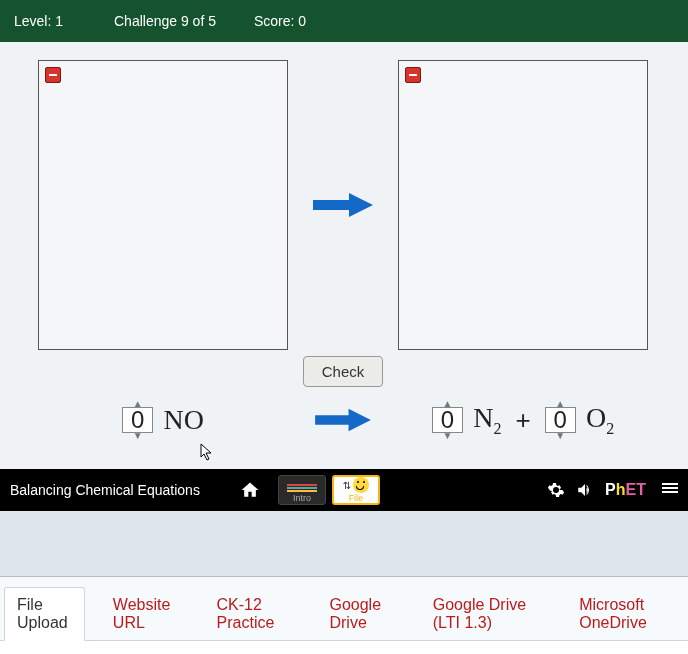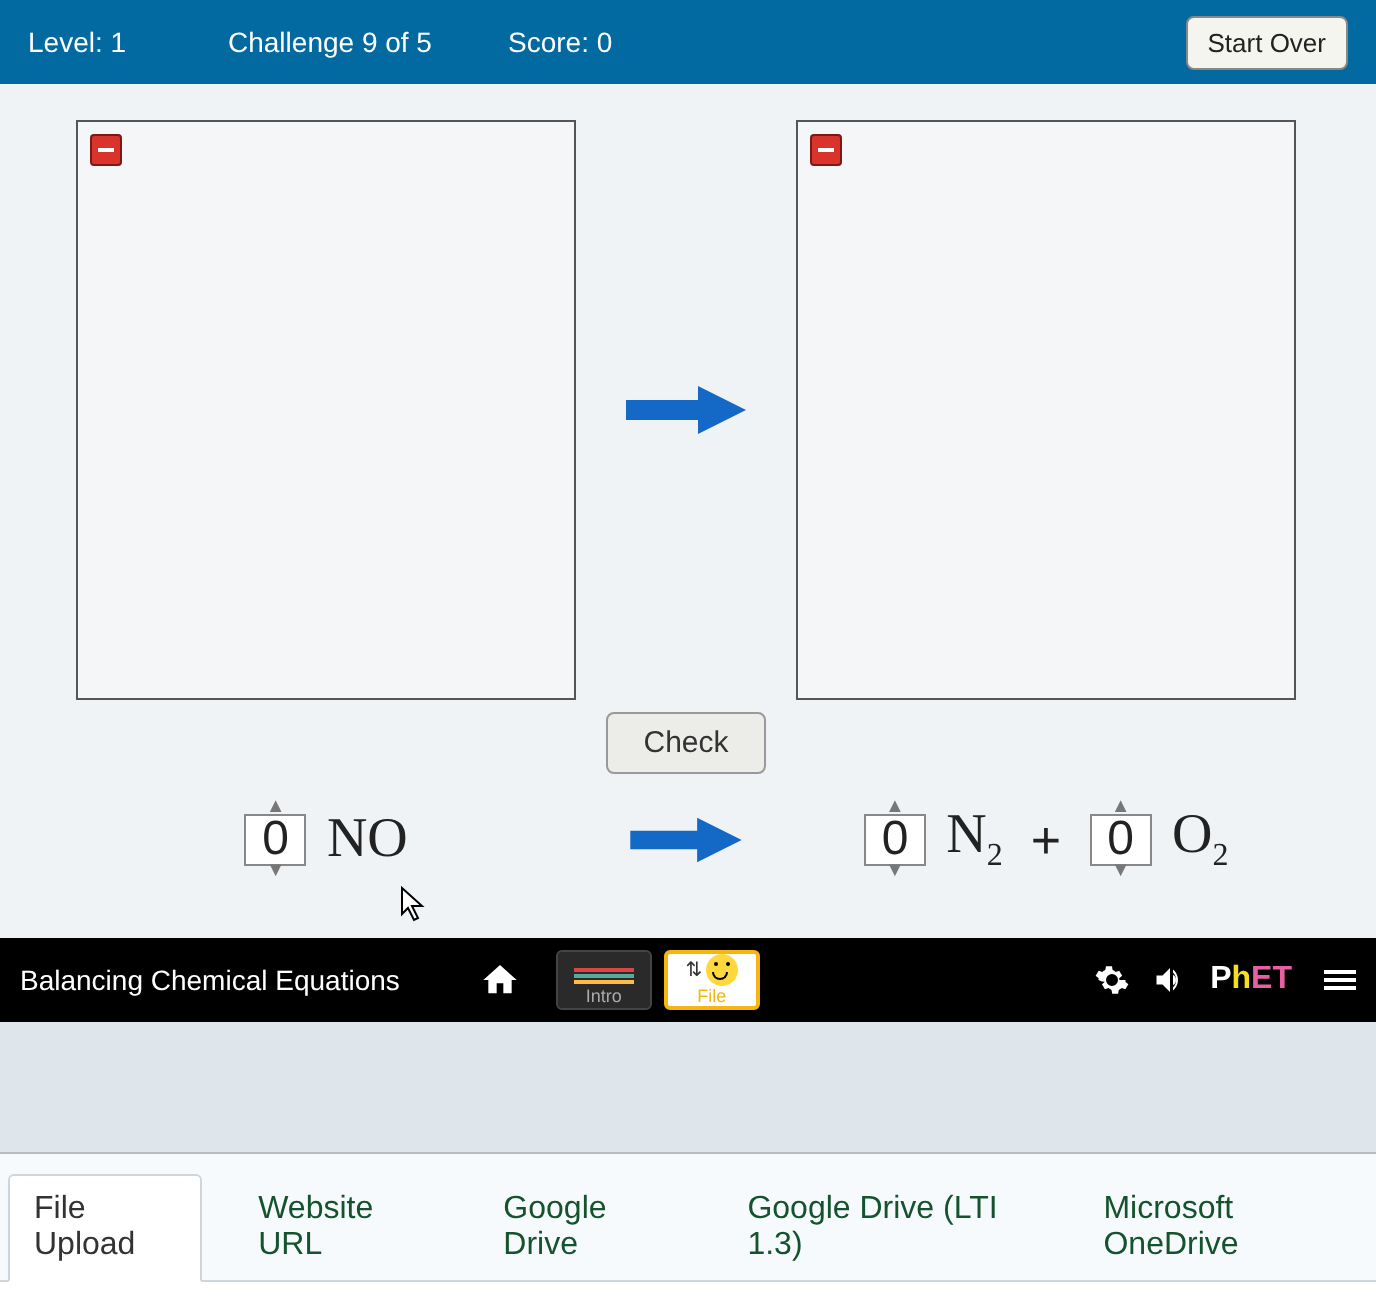--- a/index.html
+++ b/index.html
@@ -1,19 +1,19 @@
 <!DOCTYPE html>
 <html><head>
 <meta charset="utf-8">
 <style>
   * { box-sizing: border-box; margin: 0; padding: 0; }
   body { font-family: Arial, sans-serif; background: #e8edf0; width: 688px; }
   
   .top-bar {
-    background: #0369a1;
+    background: #14532d;
     color: #fff;
     display: flex;
     align-items: center;
     padding: 8px 14px;
     height: 42px;
     font-size: 14px;
   }
   .top-bar .level { width: 100px; }
   .top-bar .challenge { width: 140px; }
   .top-bar .score { flex: 1; }
@@ -134,21 +134,21 @@
   .thumb.intro { background:#2a2a2a; }
   .thumb.game { background:#fff; border:2px solid #f5b70f; }
   .thumb .tbody { flex:1; display:flex; align-items:center; justify-content:center; }
   .thumb .tlabel { color:#f5b70f; font-size:9px; padding-bottom:1px; }
   .thumb.intro .tlabel { color:#aaa; }
   .smiley { width:16px; height:16px; background:#ffd93b; border-radius:50%; position:relative; }
   .smiley:before, .smiley:after { content:''; position:absolute; background:#000; width:2px; height:2px; top:4px; border-radius:50%; }
   .smiley:before { left:4px; } .smiley:after { right:4px; }
   .smiley .mouth { position:absolute; width:8px; height:4px; border:1px solid #000; border-top:none; border-radius:0 0 8px 8px; bottom:3px; left:3px;}
   .game-arrows { font-size:10px; color:#333; margin-right:2px;}
-  .bar-right { margin-left:auto; display:flex; align-items:center; gap:10px; }
+  .bar-right { margin-left:auto; display:flex; align-items:flex-start; gap:10px; }
   .bar-ico { fill:#fff; cursor:pointer; }
   .phet { font-weight:bold; font-size:16px; }
   .phet .p { color:#fff; }
   .phet .h { color:#f7e01a; }
   .phet .et { color:#e85fa2; }
   .phet-menu { display:inline-block; margin-left:6px;}
   .phet-menu span{display:block;width:16px;height:2px;background:#fff;margin:2px 0;}
   
   .below-bar { height: 65px; background: #dfe6eb; }
   
@@ -160,21 +160,21 @@
   .tabs-row {
     display: flex;
     align-items: flex-end;
     gap: 16px;
     padding: 10px 4px 0 4px;
     border-bottom: 1px solid #cfd6db;
     font-size: 16px;
   }
   .tab {
     padding: 8px 12px;
-    color: #14532d;
+    color: #b91c1c;
     cursor: pointer;
   }
   .tab.active {
     background: #fff;
     border: 1px solid #cfd6db;
     border-bottom: 1px solid #fff;
     color: #333;
     margin-bottom: -1px;
     border-radius: 3px 3px 0 0;
   }
@@ -190,21 +190,20 @@
     pointer-events:none;
   }
 </style>
 </head>
 <body>
 
 <div class="top-bar">
   <div class="level">Level: 1</div>
   <div class="challenge">Challenge 9 of 5</div>
   <div class="score">Score: 0</div>
-  <button class="start-over">Start Over</button>
 </div>
 
 <div class="game-area">
   <div class="boxes-row">
     <div class="mol-box">
       <div class="toggle-badge">
           <div class="bar"></div>
         </div>
     </div>
     <div class="arrow-col">
@@ -295,18 +294,19 @@
       </span>
   </div>
 </div>
 
 <div class="below-bar"></div>
 
 <div class="tabs-area">
   <div class="tabs-row">
     <div class="tab active">File Upload</div>
     <div class="tab">Website URL</div>
+    <div class="tab">CK-12 Practice</div>
     <div class="tab">Google Drive</div>
     <div class="tab">Google Drive (LTI 1.3)</div>
     <div class="tab">Microsoft OneDrive</div>
   </div>
   <div class="upload-hint">Upload a file, or choose a file you've already uploaded.</div>
 </div>
 
 </body></html>

